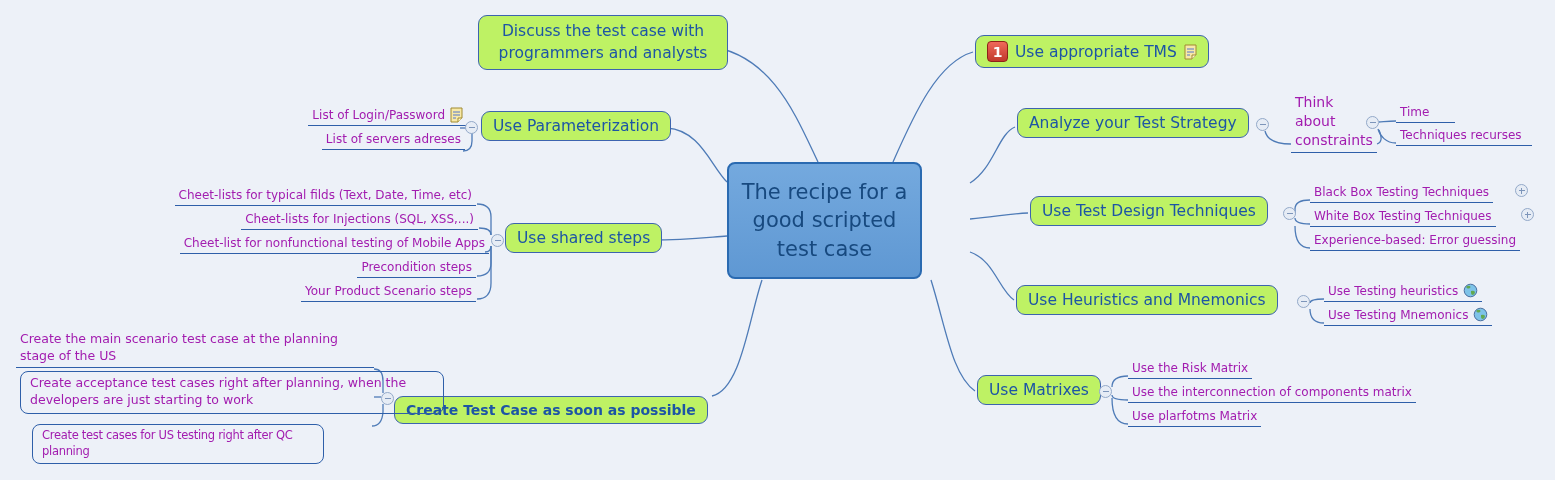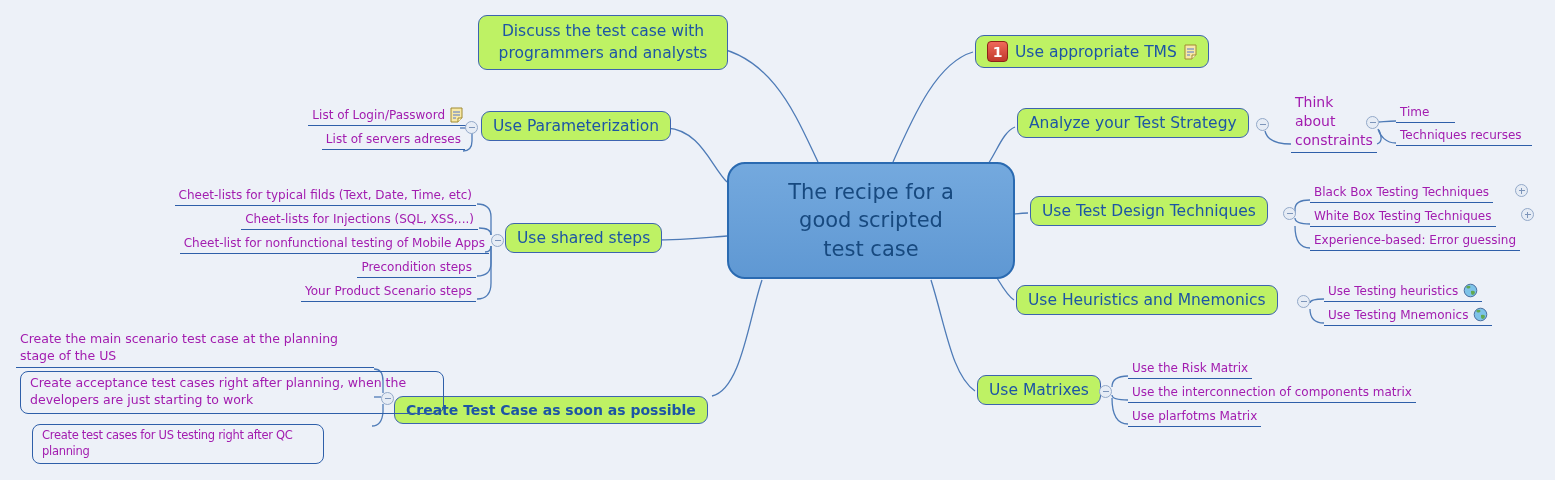--- a/index.html
+++ b/index.html
@@ -2,23 +2,23 @@
 <html><head>
 <meta charset="utf-8">
 <style>
   html,body{margin:0;padding:0;}
   body{font-family:"DejaVu Sans","Liberation Sans",sans-serif;}
   .stage{position:relative;width:1555px;height:480px;background:#edf1f8;overflow:hidden;}
   svg.wires{position:absolute;left:0;top:0;width:1555px;height:480px;pointer-events:none;}
 
   
   .center-node{
-    position:absolute;left:727px;top:162px;width:288px;height:117px;
+    position:absolute;left:727px;top:162px;width:195px;height:117px;
     background:linear-gradient(#74a9de,#5f98d3);
-    border:2px solid #2a6ab1;border-radius:18px;
+    border:2px solid #2a6ab1;border-radius:8px;
     color:#17497f;font-size:21px;line-height:1.35;
     display:flex;align-items:center;justify-content:center;text-align:center;
     white-space:pre-line;box-sizing:border-box;
   }
 
   
   .box{
     position:absolute;background:#bef264;border:1.4px solid #3d64ae;border-radius:9px;
     color:#1d55a5;font-size:15.5px;padding:5px 11px;white-space:nowrap;
     display:flex;align-items:center;gap:7px;box-sizing:border-box;

